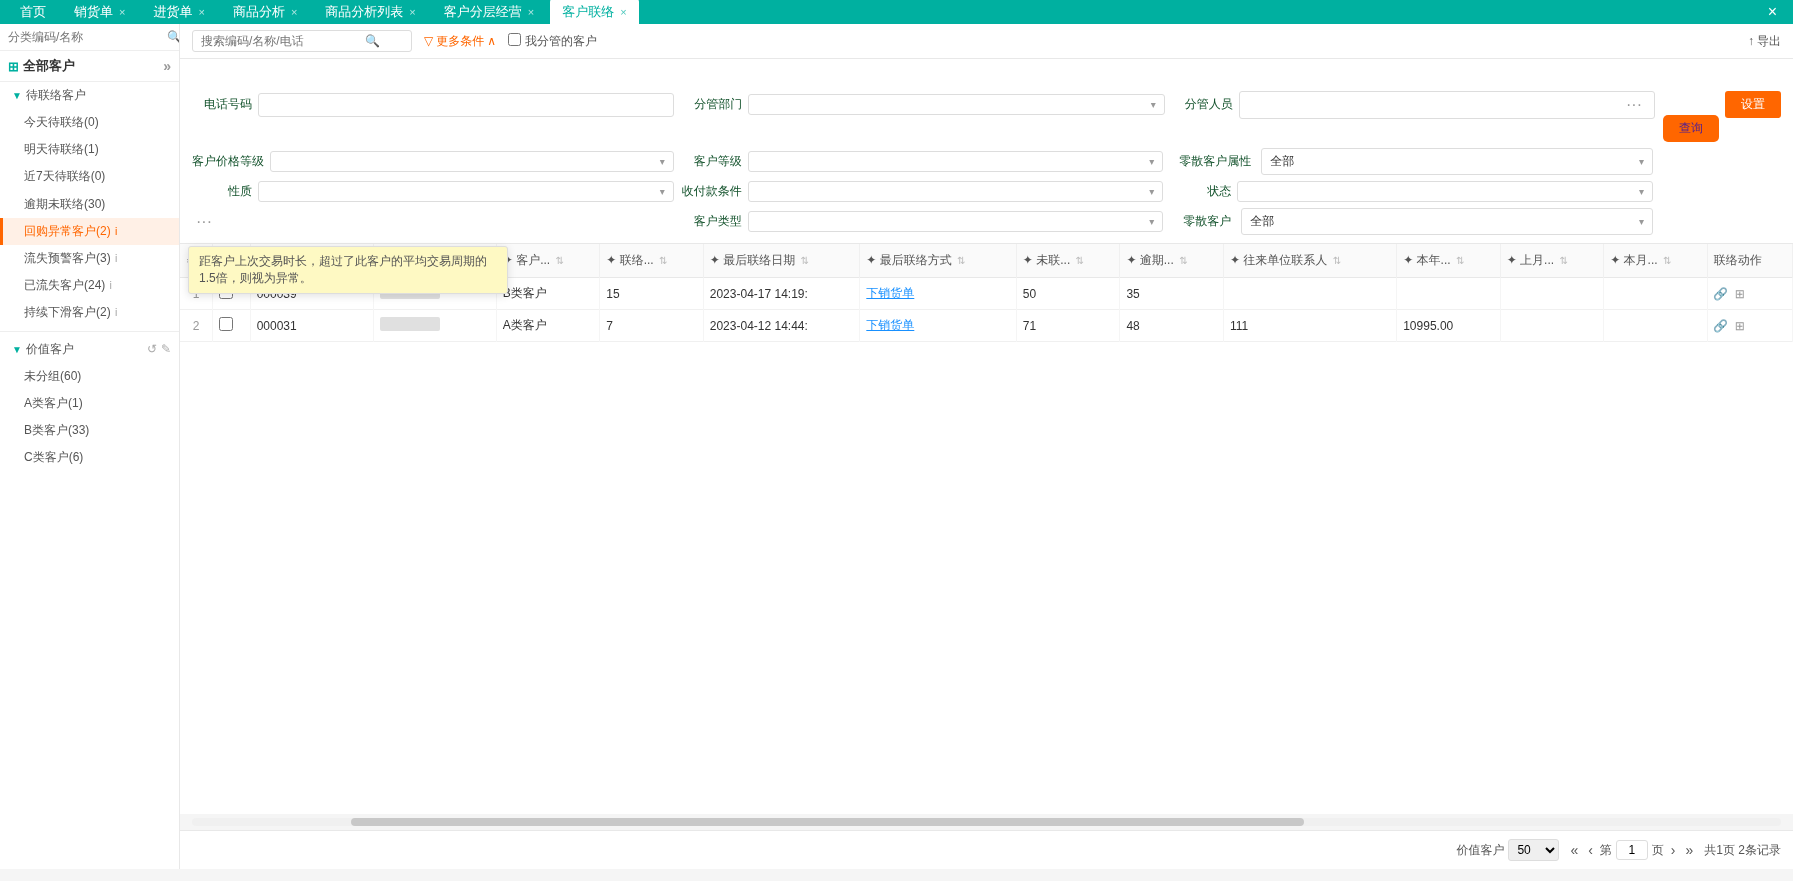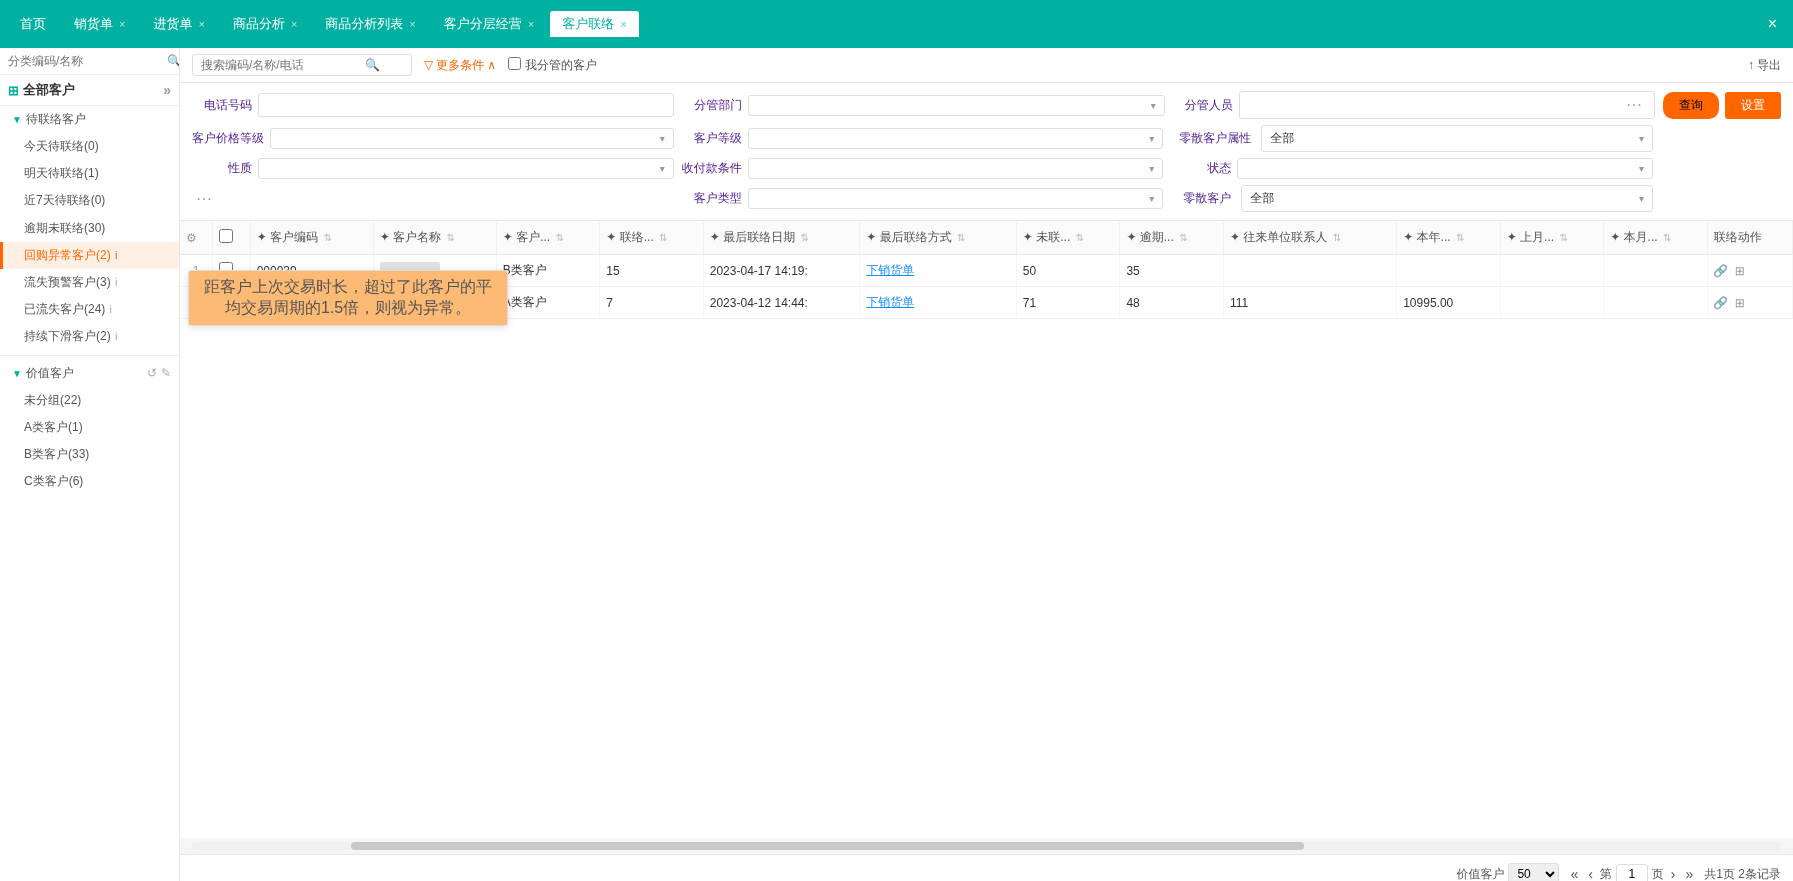--- a/index.html
+++ b/index.html
@@ -3,21 +3,21 @@
   <meta charset="utf-8">
   <style>
     * { box-sizing: border-box; margin: 0; padding: 0; }
     body { font-family: 'Microsoft YaHei', Arial, sans-serif; font-size: 12px; background: #f5f5f5; color: #333; overflow: hidden; }
 
     
     .top-nav {
       display: flex;
       align-items: center;
       background: #00b0a0;
-      height: 48px;
+      height: 24px;
       padding: 0 8px;
       gap: 4px;
     }
     .nav-tab {
       display: flex; align-items: center;
       padding: 4px 12px;
       color: #fff;
       cursor: pointer;
       font-size: 13px;
       border-radius: 3px 3px 0 0;
@@ -146,21 +146,21 @@
     }
     .filter-row:last-child { margin-bottom: 0; }
     .filter-field {
       display: flex; align-items: center;
       flex: 1;
       min-width: 0;
     }
     .filter-field label {
       white-space: nowrap;
       font-size: 12px;
-      color: #4c1d95;
+      color: #14532d;
       margin-right: 6px;
       min-width: 60px;
       text-align: right;
     }
     .filter-select {
       flex: 1;
       border: 1px solid #ddd;
       border-radius: 3px;
       padding: 4px 8px;
       font-size: 12px;
@@ -174,53 +174,53 @@
       flex: 1;
       border: 1px solid #ddd;
       border-radius: 3px;
       padding: 4px 8px;
       font-size: 12px;
       outline: none;
     }
     .filter-action-btns { display: flex; gap: 6px; align-items: center; }
     .btn-query {
       background: #ff6600;
-      color: #000000;
+      color: #4c1d95;
       border: none;
-      border-radius: 10px;
+      border-radius: 5px;
       padding: 5px 16px;
       font-size: 12px;
       cursor: pointer;
+      margin-top: 48px;
     }
     .btn-settings {
       background: #ff6600;
       color: #fff;
       border: none;
       border-radius: 3px;
       padding: 5px 16px;
       font-size: 12px;
       cursor: pointer;
     }
     .dots-btn { color: #999; cursor: pointer; font-size: 16px; padding: 0 4px; }
 
     
     .tooltip-box {
       position: absolute;
       top: 222px;
       left: 8px;
-      background: #fdba74;
+      background: #fef9c3;
       border: 1px solid #ddd;
       border-radius: 3px;
       padding: 6px 10px;
-      font-size: 16px;
+      font-size: 12px;
       color: #555;
       box-shadow: 0 2px 8px rgba(0,0,0,0.12);
       max-width: 320px;
       z-index: 100;
-      text-align: center;
     }
 
     
     .table-container {
       flex: 1;
       background: #fff;
       overflow-x: auto;
       overflow-y: auto;
       position: relative;
     }
@@ -404,21 +404,21 @@
     <div class="sidebar-value-group">
       <span class="arrow">▼</span>
       <span>价值客户</span>
       <div class="edit-icons">
         <span style="cursor:pointer;">↺</span>
         <span style="cursor:pointer;">✎</span>
       </div>
     </div>
 
     <div class="sidebar-item">
-      <span>未分组(22)</span>
+      <span>未分组(60)</span>
     </div>
     <div class="sidebar-item">
       <span>A类客户(1)</span>
     </div>
     <div class="sidebar-item">
       <span>B类客户(33)</span>
     </div>
     <div class="sidebar-item">
       <span>C类客户(6)</span>
     </div>

